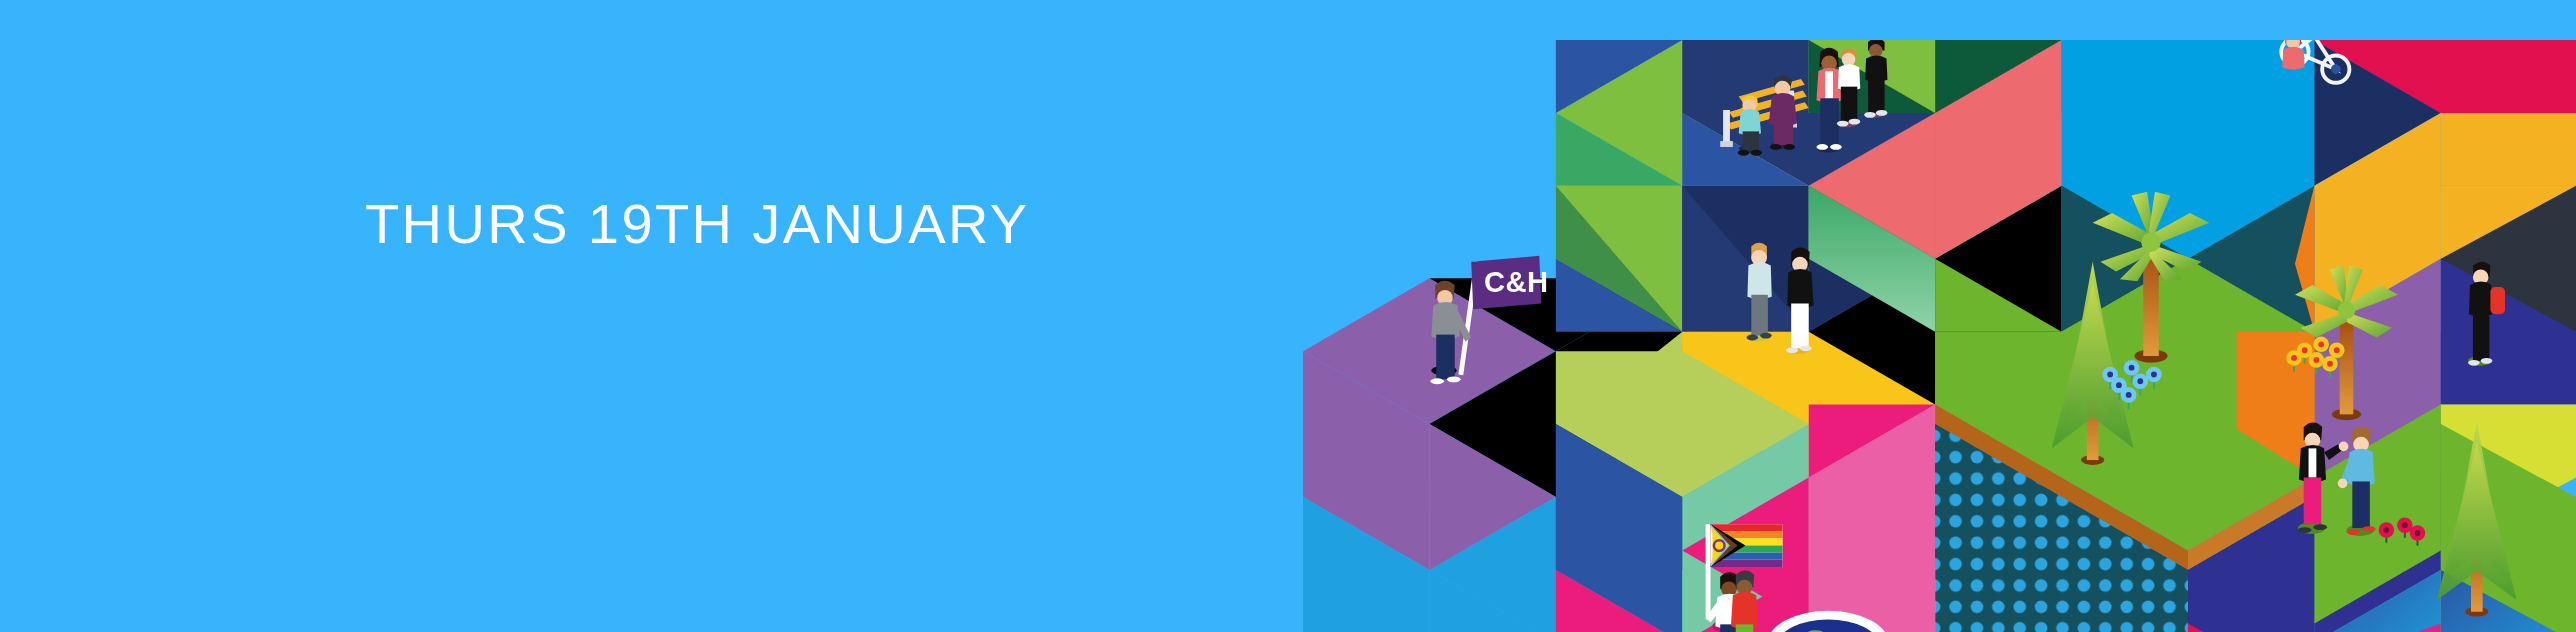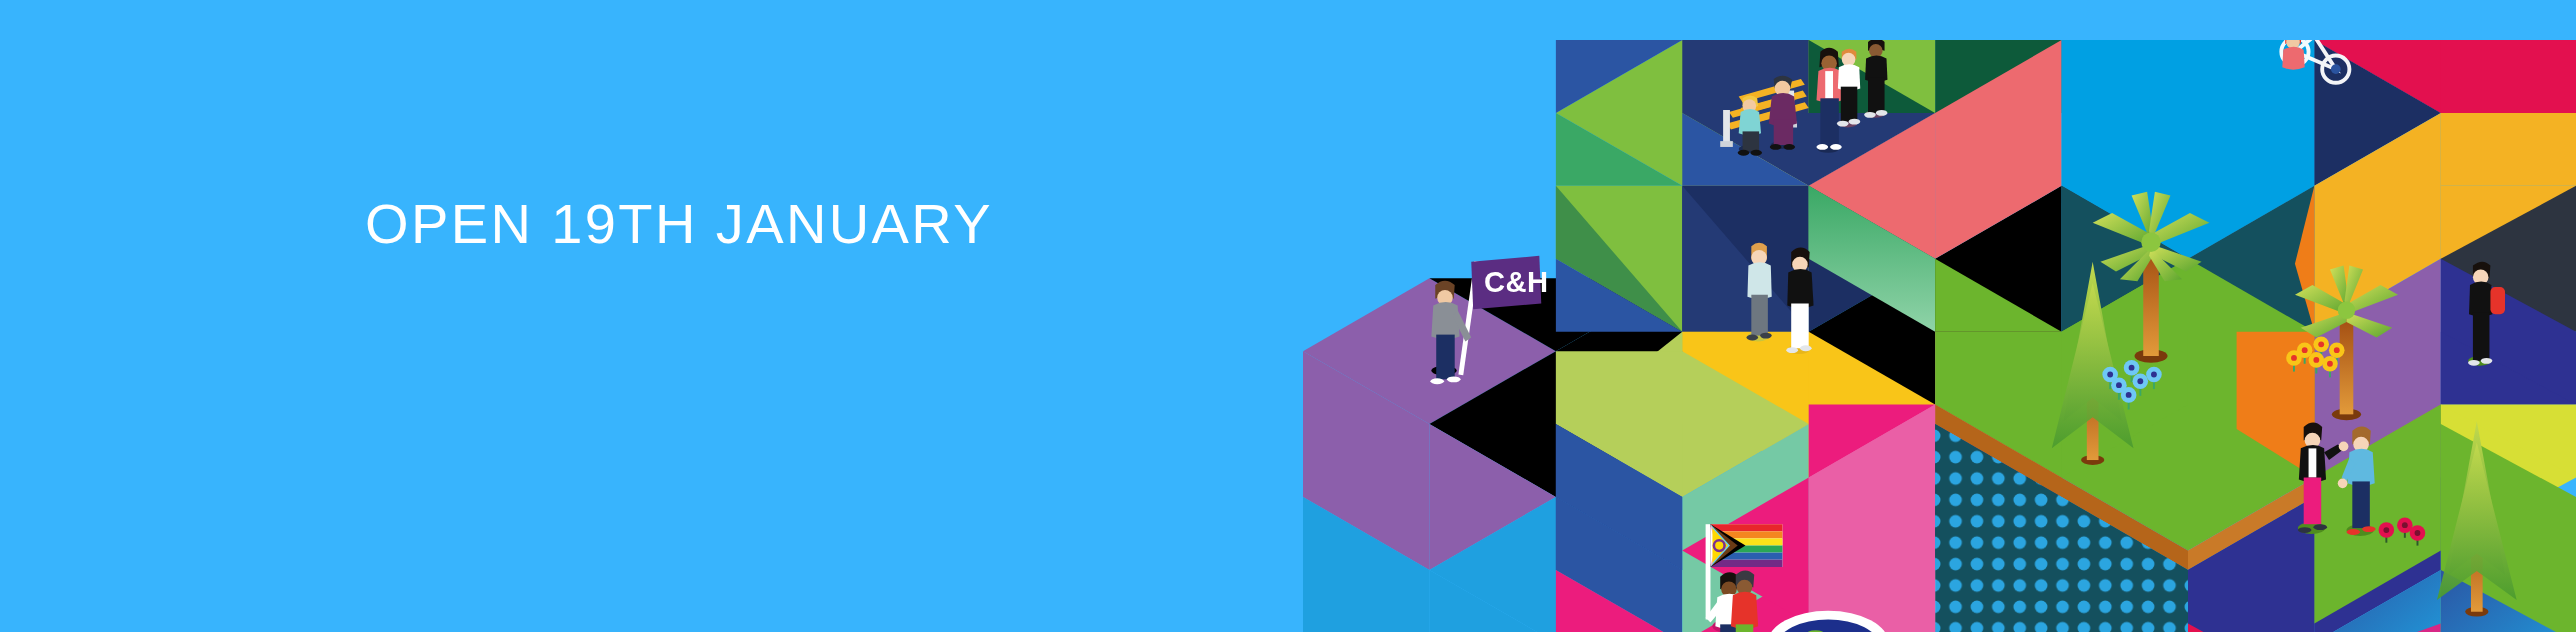--- a/index.html
+++ b/index.html
@@ -54,21 +54,21 @@
     fill:#ffffff;
     letter-spacing:0.5px;
   }
 </style>
 </head>
 <body>
 
 <div class="banner">
 
   <div class="text-block">
-    <div class="subtitle">OPEN 19TH JANUARY</div>
+    <div class="subtitle">THURS 19TH JANUARY</div>
   </div>
 
   <div class="artwork">
   <svg viewBox="0 0 1309 650" preserveAspectRatio="none">
     <defs>
       <linearGradient id="gLeaf" x1="0" y1="0" x2="0" y2="1">
         <stop offset="0" stop-color="#c3d94e"></stop>
             <stop offset="1" stop-color="#4a9b2e"></stop>
       </linearGradient>
       <linearGradient id="gLeaf2" x1="0" y1="0" x2="1" y2="1">

